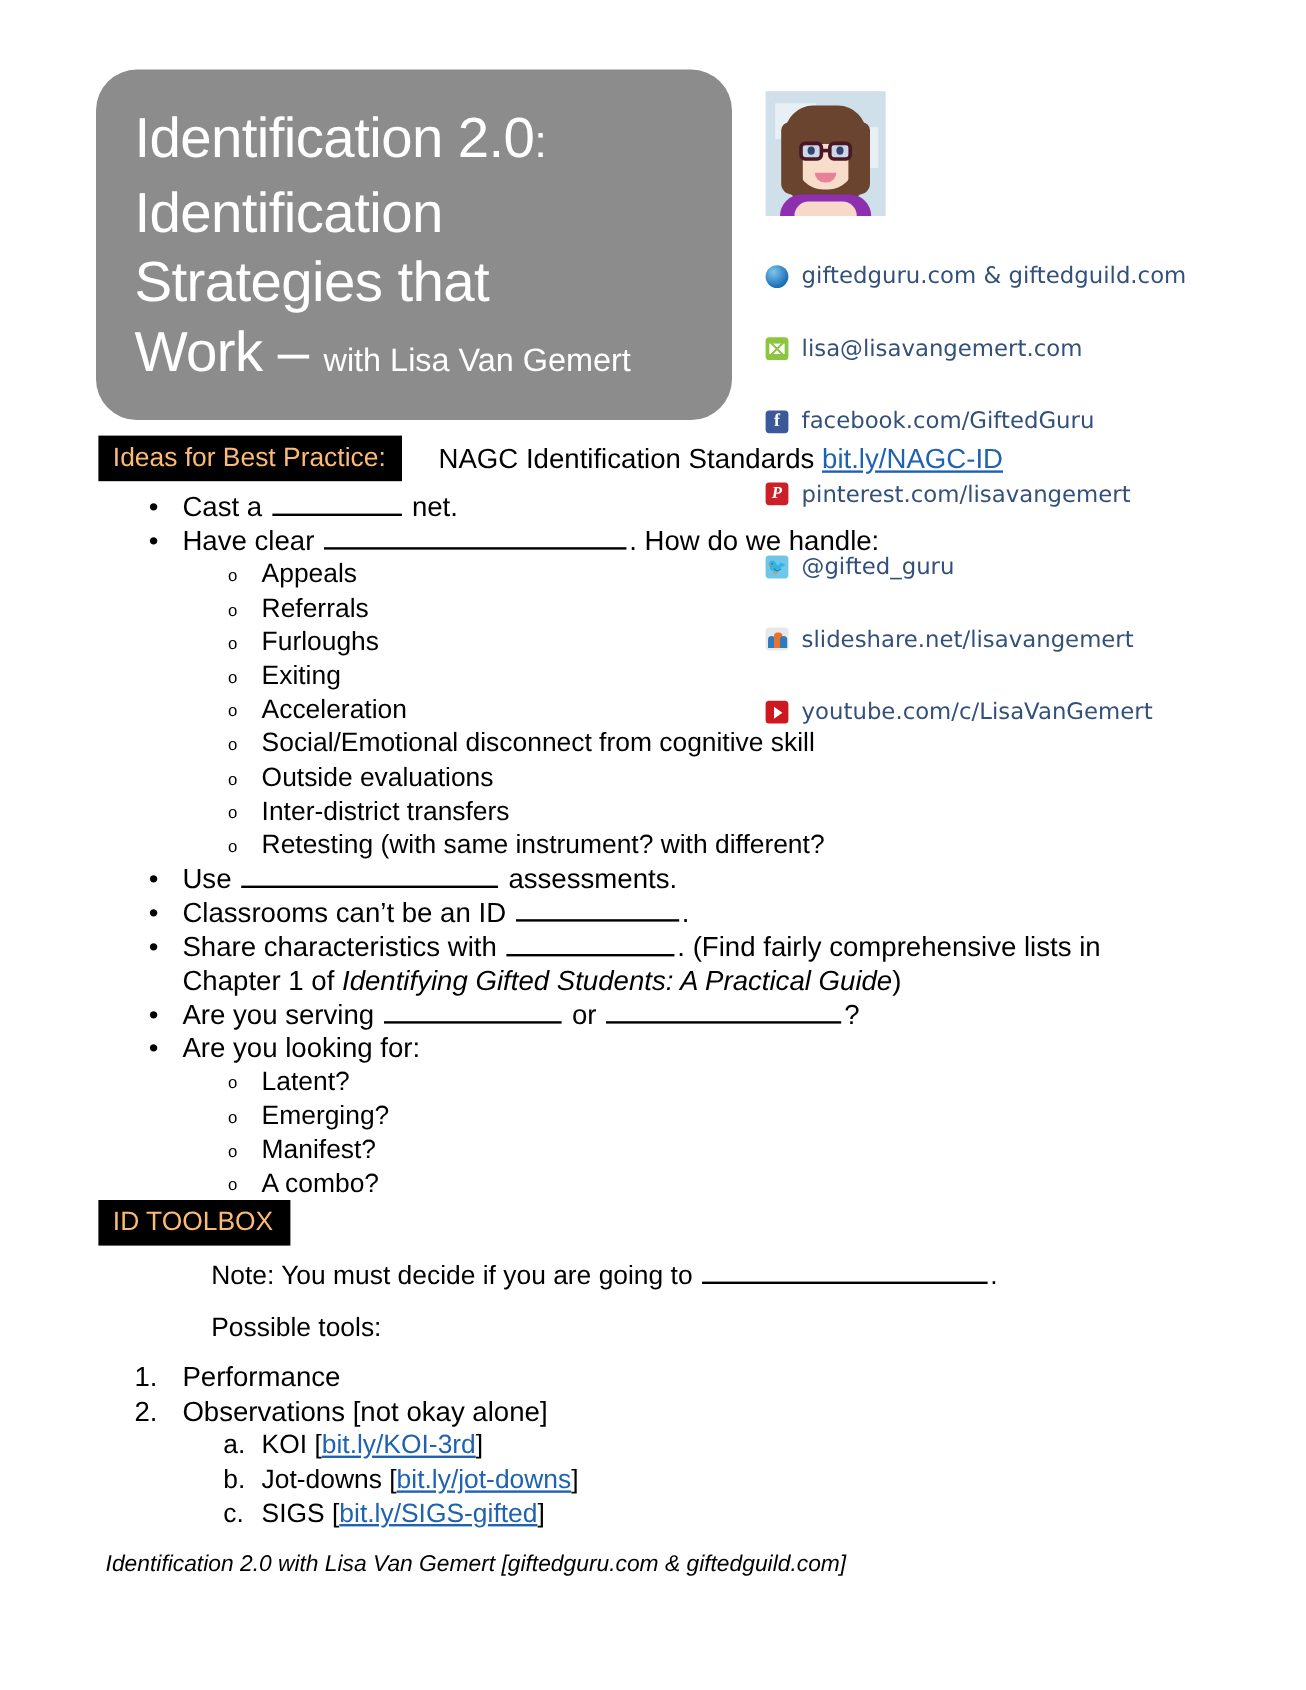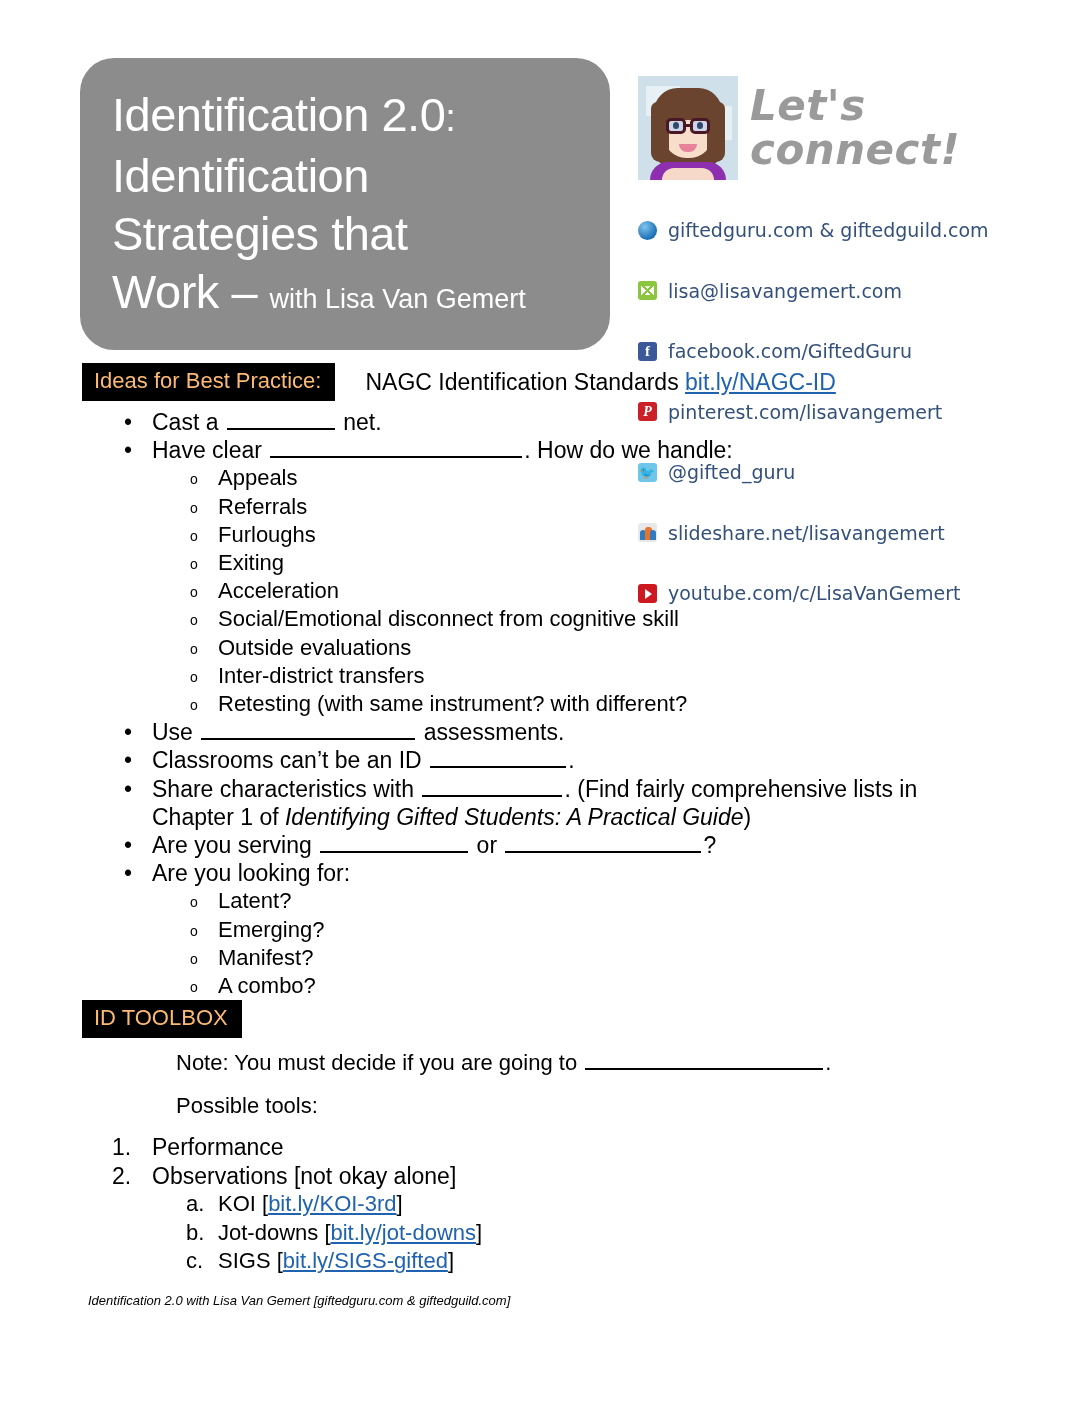--- a/index.html
+++ b/index.html
@@ -262,21 +262,21 @@
     height: 19px;
     margin: 0 2px;
   }
 
   .ital { font-style: italic; margin-top: 12px; }
 
   .footer-note {
     position: absolute;
     left: 88px;
     top: 1293px;
-    font-size: 13px;
+    font-size: 19px;
     font-style: italic;
     color: #000;
     white-space: nowrap;
   }
 
   .toolbox-banner-wrap { position: absolute; left: 82px; top: 1000px; }
   .toolbox-note { position: absolute; left: 88px; top: 1049px; }
   .toolbox-possible { position: absolute; left: 88px; top: 1092px; }
   .toolbox-list { position: absolute; left: 0px; top: 1131px; width: 1088px; }
 </style>
@@ -305,21 +305,20 @@
         <div class="av-hair-top"></div>
         <div class="av-hair-l"></div>
           <div class="av-hair-r"></div>
         <div class="av-glass-l"></div>
           <div class="av-glass-r"></div>
           <div class="av-bridge"></div>
         <div class="av-pupil-l"></div>
           <div class="av-pupil-r"></div>
         <div class="av-mouth"></div>
       </div>
-      <div class="lets-connect">Let's connect!</div>
     </div>
 
     <div class="contact-list">
       <div class="contact-row">
         <span class="cicon ic-globe"></span>
         <span class="ctext">giftedguru.com &amp; giftedguild.com</span>
       </div>
       <div class="contact-row">
         <span class="cicon ic-mail"></span>
         <span class="ctext">lisa@lisavangemert.com</span>

